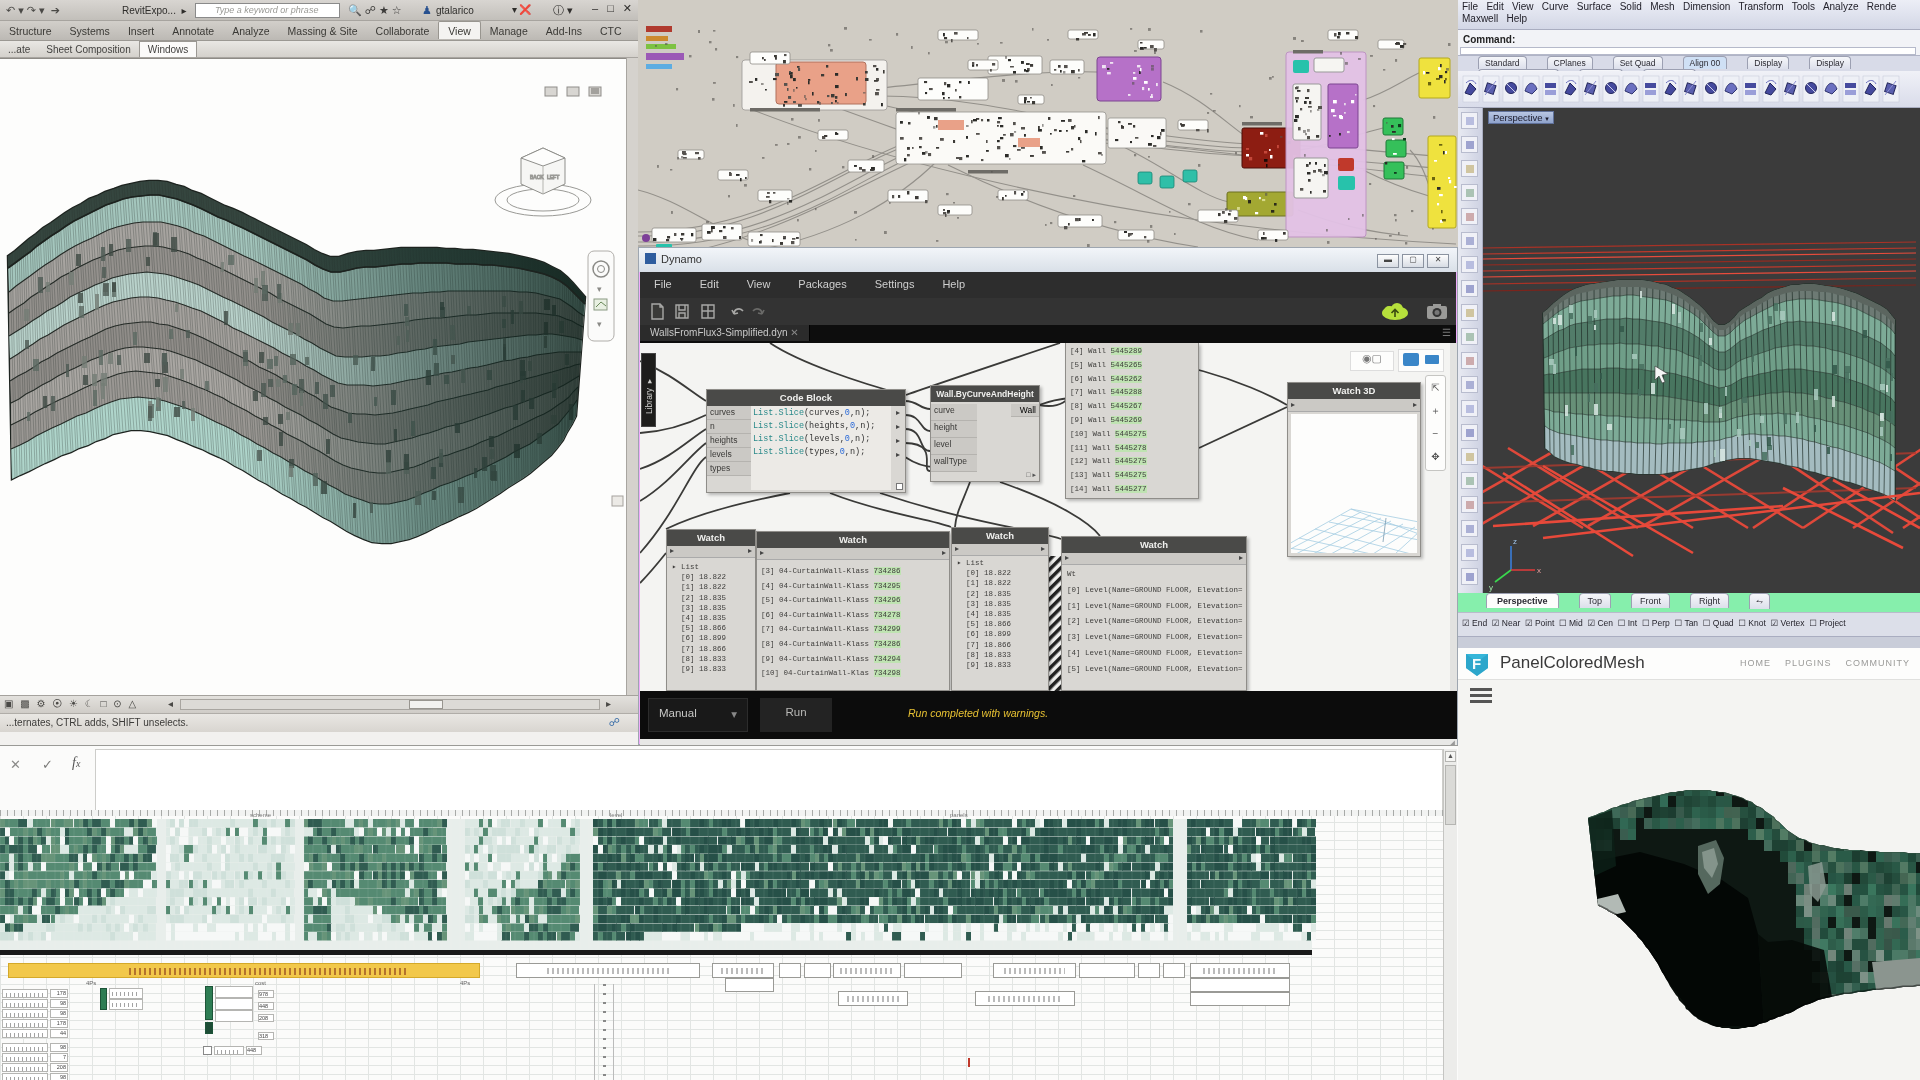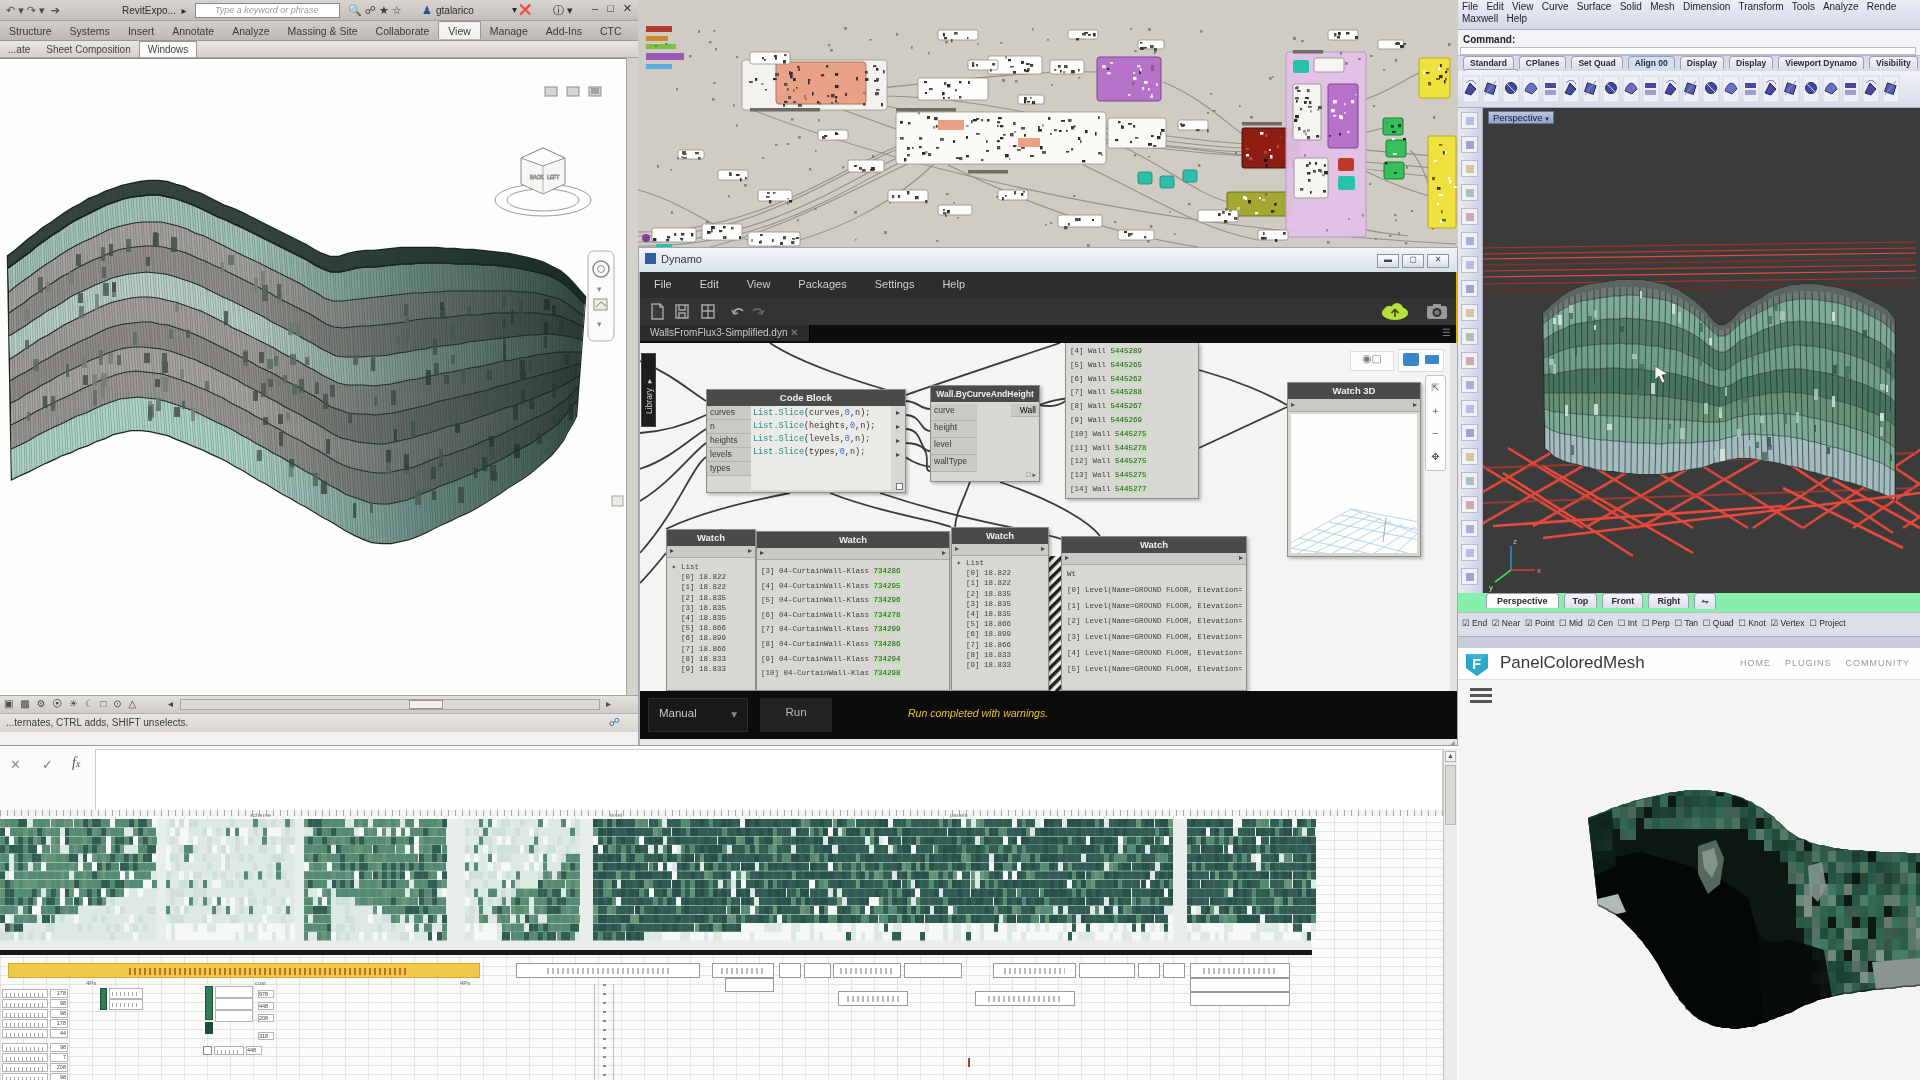--- a/index.html
+++ b/index.html
@@ -19,21 +19,21 @@
 #rv-canvas{left:0;top:58px;width:626px;height:637px;background:#fdfdfc;border-top:1px solid #8e8b86;}
 #rv-bottombar{left:0;top:695px;width:638px;height:18px;background:linear-gradient(#e3e1dd,#cfccc7);border-top:1px solid #a5a29d;}
 #rv-status{left:0;top:713px;width:638px;height:19px;background:linear-gradient(#e9e7e3,#d8d5d0);border-top:1px solid #b0ada8;font-size:10px;color:#3c3b39;padding:3px 6px;}
 #rv-right{left:626px;top:58px;width:12px;height:637px;background:#d5d2cd;border-left:1px solid #a8a5a0;}
 
 #gh{left:638px;top:0;width:820px;height:250px;background:#d0ccc4;}
 #gh-menu{left:0;top:0;width:820px;height:20px;background:#f4f3f0;border-bottom:1px solid #b5b2ac;font-size:10.5px;color:#2f2e2b;}
 .ghm{display:inline-block;padding:3px 10px;}
 #gh-title{position:absolute;right:6px;top:3px;font-size:10px;color:#4a4946;}
 
-#dyn{left:638px;top:247px;width:820px;height:498px;background:#eab308;border:1px solid #9ea6b0;}
+#dyn{left:638px;top:247px;width:820px;height:498px;background:#f0abfc;border:1px solid #9ea6b0;}
 #dyn-title{left:0;top:0;width:818px;height:24px;background:linear-gradient(#f2f5f9,#d9e0e8);font-size:11px;color:#333;}
 #dyn-menu{left:1px;top:24px;width:816px;height:26px;background:#2d2d2d;color:#cfcfcf;font-size:11px;}
 .dynm{display:inline-block;padding:6px 14px;}
 #dyn-tools{left:1px;top:50px;width:816px;height:27px;background:#333333;}
 #dyn-tab{left:1px;top:77px;width:816px;height:18px;background:#0d0d0d;color:#c9c9c9;font-size:10px;}
 #dyn-canvas{left:1px;top:95px;width:810px;height:348px;background:#f4f4f2;overflow:hidden;}
 #dyn-vscroll{left:811px;top:95px;width:7px;height:348px;background:#e2e2e0;}
 #dyn-runbar{left:1px;top:443px;width:817px;height:48px;background:#0c0c0c;}
 #dyn-bottom{left:1px;top:491px;width:817px;height:6px;background:#e8e8e6;}
 .dnode{position:absolute;background:#d9d7d3;border:1px solid #8f8d89;box-shadow:2px 2px 3px rgba(0,0,0,0.25);}
@@ -45,21 +45,21 @@
 #rhino{left:1458px;top:0;width:462px;height:648px;background:#d8dbe8;}
 #rh-menu{left:0;top:0;width:462px;height:30px;background:linear-gradient(#eceef6,#d3d7e6);font-size:10px;color:#23222b;border-bottom:1px solid #a9adc0;}
 #rh-cmd{left:0;top:30px;width:462px;height:26px;background:#f2f3f7;border-bottom:1px solid #b0b4c6;}
 #rh-tabs{left:0;top:56px;width:462px;height:15px;background:#d8dbe8;font-size:8.5px;color:#2c2b33;}
 #rh-icons{left:0;top:71px;width:462px;height:37px;background:linear-gradient(#f0f1f7,#d9dcea);border-bottom:1px solid #a9adc0;}
 #rh-side{left:0;top:108px;width:25px;height:485px;background:linear-gradient(90deg,#e8eaf2,#cdd1e2);border-right:1px solid #a9adc0;}
 #rh-vp{left:25px;top:108px;width:437px;height:485px;background:#3b3b3b;overflow:hidden;}
 #rh-vptabs{left:0;top:593px;width:462px;height:19px;background:#86efac;font-size:9px;color:#2c2b33;}
 #rh-osnap{left:0;top:612px;width:462px;height:24px;background:#dcdfe9;font-size:8.5px;color:#26252d;border-top:1px solid #b8bccb;}
 #rh-gap{left:0;top:636px;width:462px;height:12px;background:#c9cdd9;border-top:1px solid #a9adc0;}
-.rtab{display:inline-block;border:1px solid #9ca0b2;border-bottom:none;border-radius:4px 4px 0 0;padding:1px 6px;margin-left:5px;background:linear-gradient(#f6f7fa,#dcdfeb);font-weight:bold;}
+.rtab{display:inline-block;border:1px solid #9ca0b2;border-bottom:none;border-radius:4px 4px 0 0;padding:1px 6px;margin-left:20px;background:linear-gradient(#f6f7fa,#dcdfeb);}
 
 #flux{left:1458px;top:648px;width:462px;height:432px;background:#f4f4f2;}
 #flux-bar{left:0;top:0;width:462px;height:32px;background:#fdfdfc;border-bottom:1px solid #e0e0de;}
 
 #excel{left:0;top:745px;width:1458px;height:335px;background:#fbfbfa;border-top:1px solid #9a9a96;}
 #xl-formula{left:0;top:3px;width:1458px;height:64px;background:#fbfbfa;}
 #xl-grid{left:0;top:67px;width:1443px;height:268px;
  background-image:linear-gradient(#e2e5e3 1px,transparent 1px),linear-gradient(90deg,#e2e5e3 1px,transparent 1px);
  background-size:23px 9px;background-position:0 0;}
 #xl-vscroll{left:1443px;top:3px;width:14px;height:332px;background:#ececea;border-left:1px solid #c5c5c2;}

